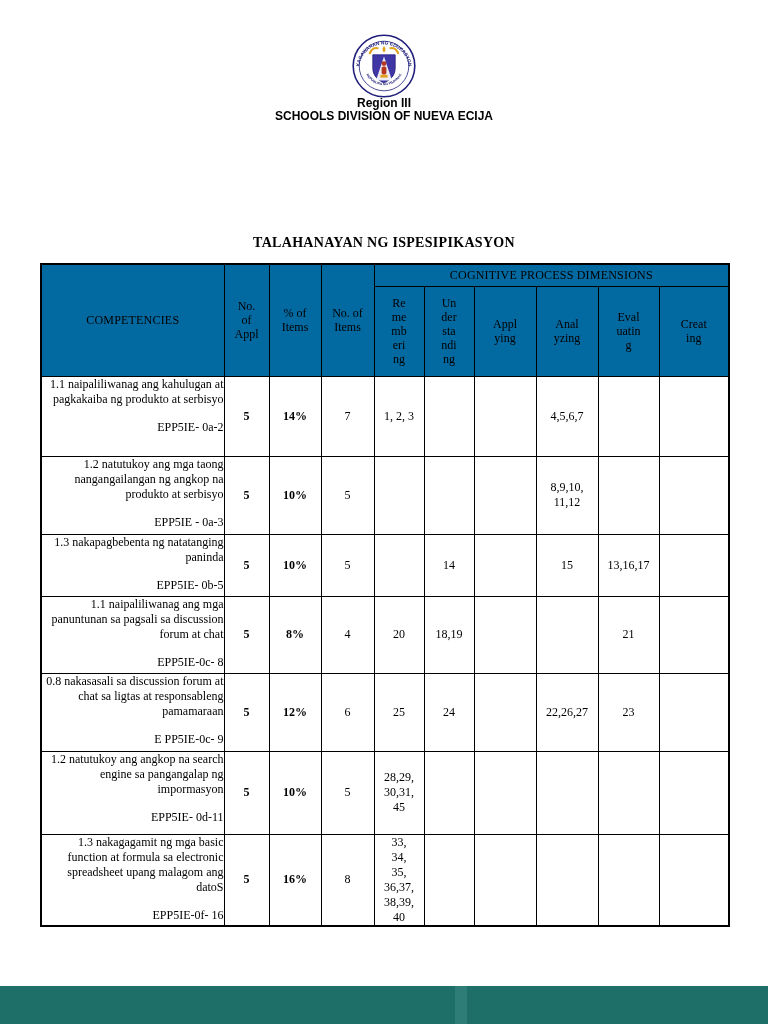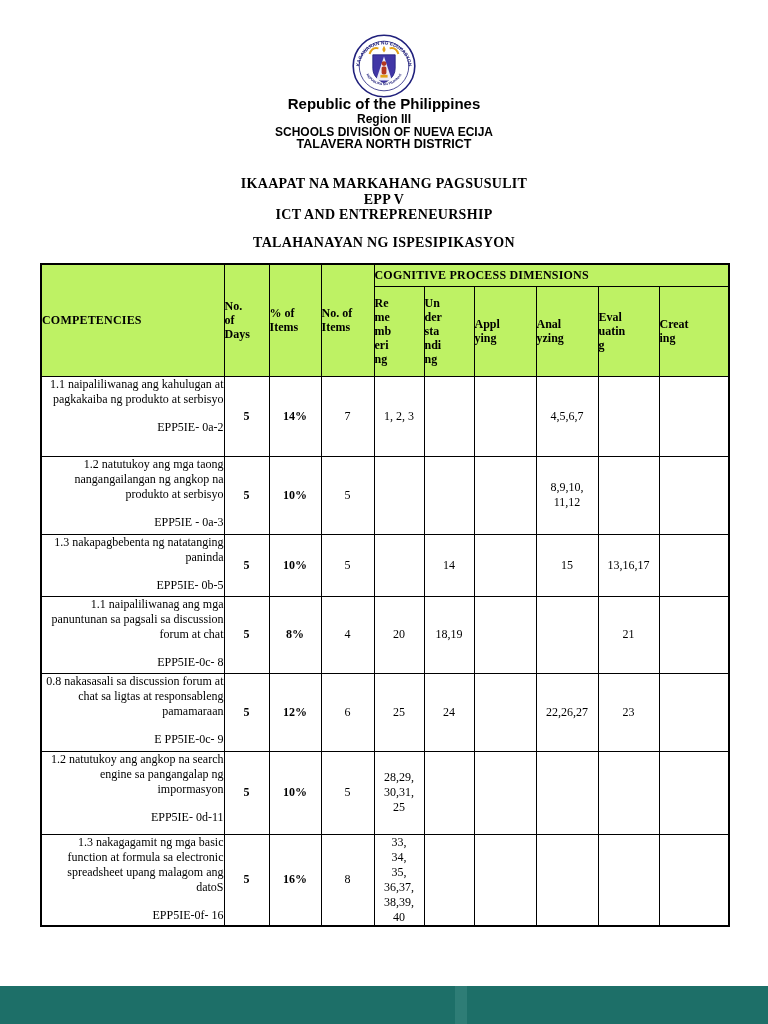--- a/index.html
+++ b/index.html
@@ -71,23 +71,23 @@
     border-collapse: collapse;
     table-layout: fixed;
     border: 2px solid #000;
   }
   table.spec th, table.spec td {
     border: 1px solid #000;
     padding: 0;
     font-size: 12px;
   }
   table.spec th {
-    background: #bef264;
-    font-weight: bold;
-    text-align: left;
+    background: #0369a1;
+    font-weight: normal;
+    text-align: center;
     vertical-align: middle;
   }
   th.cpd-header { height: 22px; font-size: 12.5px; letter-spacing: 0.2px; }
   th.competencies-header { font-size: 13px; letter-spacing: 0.2px; }
   th.small-header { white-space: pre-line; line-height: 14px; }
   tr.subhead th { height: 90px; }
   th.dim-header { white-space: pre-line; line-height: 14px; }
 
   td.desc-cell {
     vertical-align: top;
@@ -152,52 +152,45 @@
     <path d="M58 25 Q55 16 47 18" fill="none" stroke="#e3a117" stroke-width="2.5"></path>
     <path d="M40 15 C42 18 43 20 40 23 C37 20 38 18 40 15 Z" fill="#e3a117"></path>
     <path d="M26 26 L54 26 L54 43 C54 56 40 61 40 61 C40 61 26 56 26 43 Z" fill="#4136a6" stroke="#20207c" stroke-width="1"></path>
     <polygon points="40,28 30,58 50,58" fill="#ffffff" opacity="0.9"></polygon>
     <circle cx="40" cy="37" r="3" fill="#b5371f"></circle>
     <rect x="37" y="40.5" width="6" height="10" rx="2" fill="#b5371f"></rect>
     <rect x="35.5" y="51" width="9" height="3.5" fill="#e3a117"></rect>
   </svg>
 
   <div class="gov-header">
-    <div class="gov-l1">Republic of the Philippines</div>
     <div class="gov-l3">Region III</div>
     <div class="gov-l4">SCHOOLS DIVISION OF NUEVA ECIJA</div>
-    <div class="gov-l5">TALAVERA NORTH DISTRICT</div>
   </div>
 
-  <div class="test-titles">
-    <div>IKAAPAT NA  MARKAHANG PAGSUSULIT</div>
-    <div>EPP V</div>
-    <div>ICT AND ENTREPRENEURSHIP</div>
-  </div>
   <div class="spec-title">TALAHANAYAN NG ISPESIPIKASYON</div>
 
   <table class="spec">
     <colgroup>
       <col style="width:183px">
         <col style="width:45px">
         <col style="width:52px">
         <col style="width:53px">
       <col style="width:50px">
         <col style="width:50px">
         <col style="width:62px">
         <col style="width:62px">
       <col style="width:61px">
         <col style="width:70px">
     </colgroup>
     <tbody>
         <tr>
       <th rowspan="2" class="competencies-header">COMPETENCIES</th>
       <th rowspan="2" class="small-header">No.
 of
-Days</th>
+Appl</th>
       <th rowspan="2" class="small-header">% of
 Items</th>
       <th rowspan="2" class="small-header">No. of
 Items</th>
       <th colspan="6" class="cpd-header">COGNITIVE PROCESS DIMENSIONS</th>
     </tr>
     <tr class="subhead">
       <th class="dim-header">Re
 me
 mb
@@ -303,21 +296,21 @@
     <tr class="r6">
       <td class="desc-cell">
         <div>1.2 natutukoy ang angkop na search engine sa pangangalap ng impormasyon</div>
         <div class="code-line">EPP5IE- 0d-11</div>
       </td>
       <td class="center-cell bold-val">5</td>
       <td class="center-cell bold-val">10%</td>
       <td class="center-cell">5</td>
       <td class="center-cell">28,29,
 30,31,
-25</td>
+45</td>
       <td class="center-cell"></td>
       <td class="center-cell"></td>
       <td class="center-cell"></td>
       <td class="center-cell"></td>
       <td class="center-cell"></td>
     </tr>
 
     <tr class="r7">
       <td class="desc-cell">
         <div>1.3 nakagagamit ng mga basic function at formula sa electronic spreadsheet upang malagom ang datoS</div>

